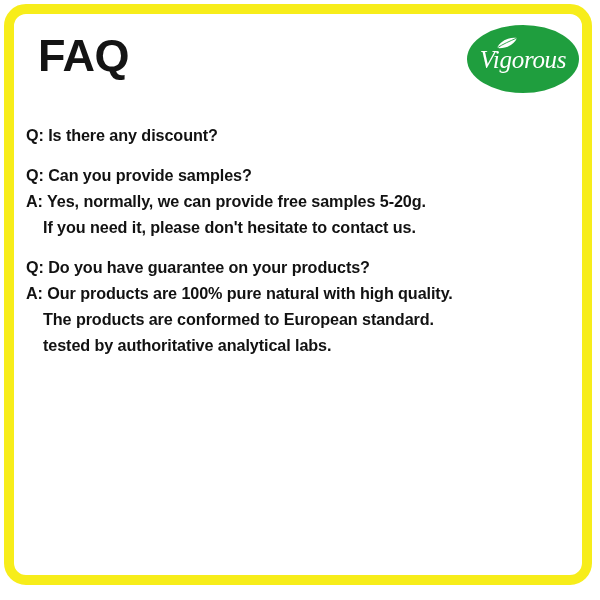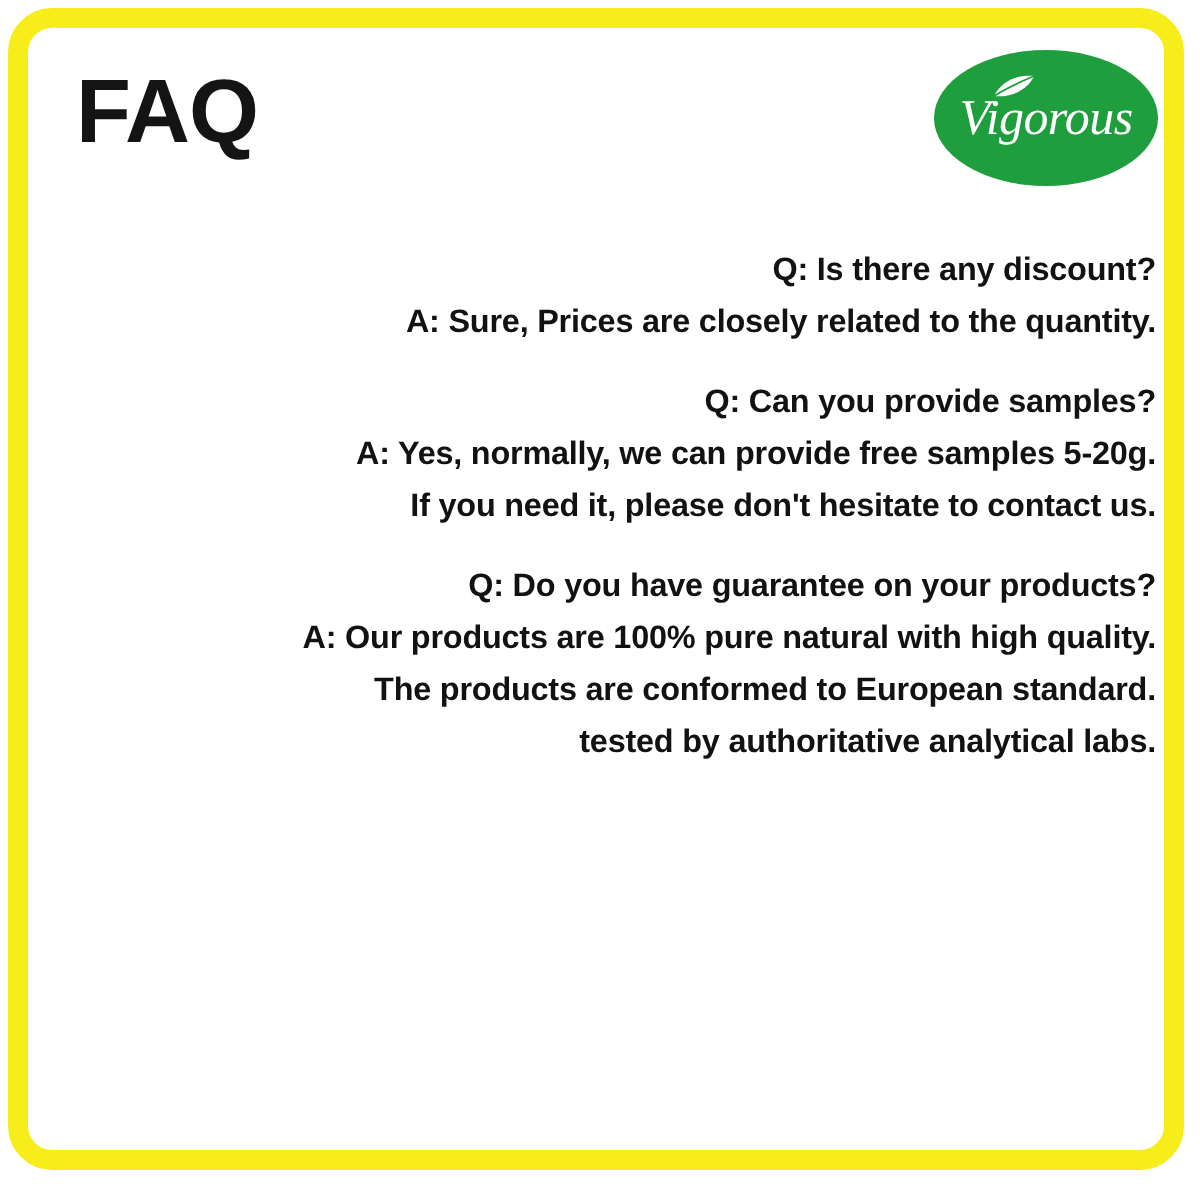--- a/index.html
+++ b/index.html
@@ -10,21 +10,20 @@
   body {
     font-family: "Liberation Sans", sans-serif;
   }
 
   #page {
     position: relative;
     width: 600px;
     height: 600px;
     background: #ffffff;
     overflow: hidden;
-    text-align: right;
   }
 
   
   #frame {
     position: absolute;
     left: 4px;
     top: 4px;
     width: 588px;
     height: 581px;
     box-sizing: border-box;
@@ -104,21 +103,20 @@
     left: 26px;
     top: 122px;
     width: 552px;
   }
 
   .qa-block {
     margin-bottom: 14px;
   }
   .qa-block:last-child {
     margin-bottom: 0;
-    margin-left: 48px;
   }
 
   .qa-line {
     font-size: 16.2px;
     font-weight: bold;
     color: #121212;
     line-height: 26px;
     white-space: nowrap;
     letter-spacing: -0.1px;
   }
@@ -142,21 +140,20 @@
       <svg id="logo-leaf" viewBox="0 0 22 13">
         <path d="M1 11 C 5 3, 14 0, 21 1 C 18 8, 9 12, 1 11 Z" fill="#ffffff"></path>
         <path d="M1 11 C 7 7, 14 4, 21 1" stroke="#1f9e3e" stroke-width="0.9" fill="none"></path>
       </svg>
     </div>
   </div>
 
   <div id="faq-body">
       <div class="qa-block">
         <div class="qa-line">Q: Is there any discount?</div>
-        <div class="qa-line">A: Sure, Prices are closely related to the quantity.</div>
       </div>
       <div class="qa-block">
         <div class="qa-line">Q: Can you provide samples?</div>
         <div class="qa-line">A: Yes, normally, we can provide free samples 5-20g.</div>
         <div class="qa-line cont">If you need it, please don't hesitate to contact us.</div>
       </div>
       <div class="qa-block">
         <div class="qa-line">Q: Do you have guarantee on your products?</div>
         <div class="qa-line">A: Our products are 100% pure natural with high quality.</div>
         <div class="qa-line cont">The products are conformed to European standard.</div>

